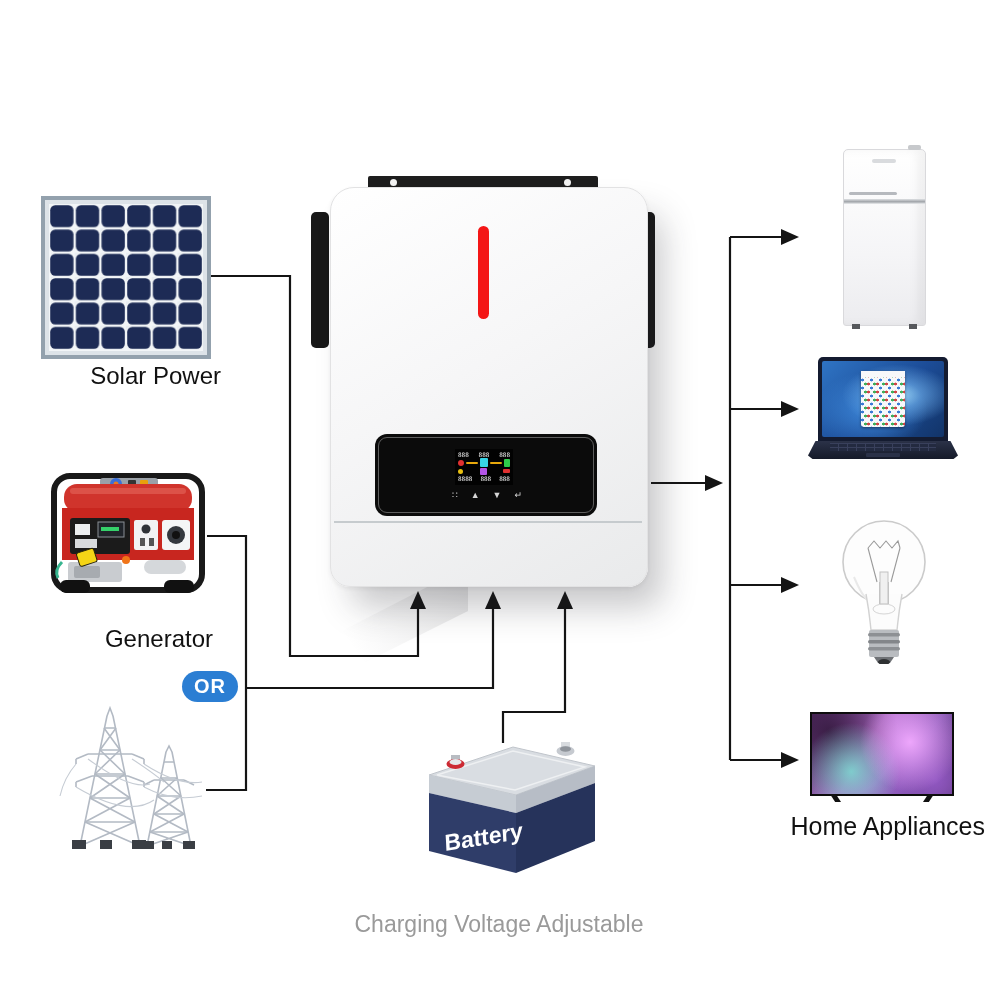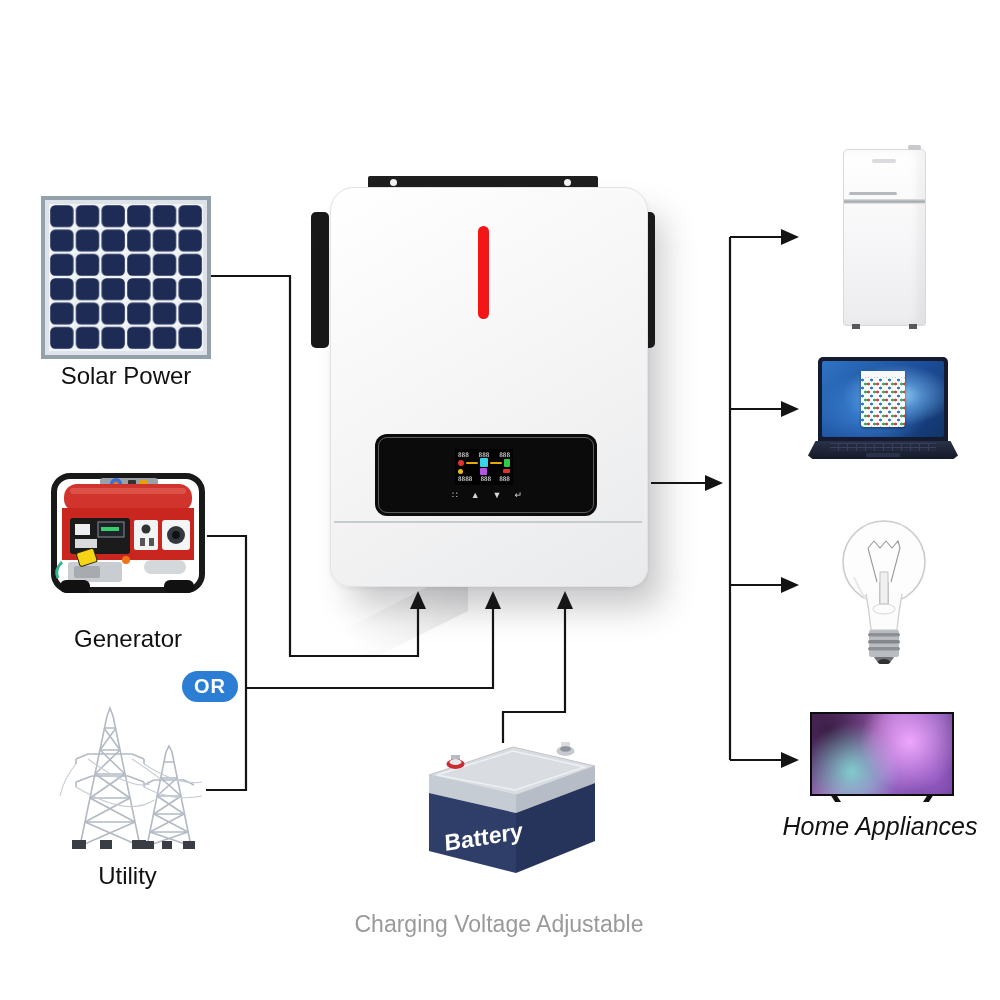--- a/index.html
+++ b/index.html
@@ -4,21 +4,21 @@
 <style>
   html,body{margin:0;padding:0;background:#fff;}
   #canvas{position:relative;width:1000px;height:1000px;background:#ffffff;overflow:hidden;
           font-family:"Liberation Sans",sans-serif;}
   
   .banner{position:absolute;left:0;top:0;width:1000px;height:100px;
           background:var(--accent,#2b7ed3);display:flex;align-items:center;justify-content:center;}
   .banner h1{margin:0;color:#fff;font-size:60px;font-weight:bold;letter-spacing:-1px;
              transform:scaleX(1.02);white-space:nowrap;}
   
-  .lbl{position:absolute;color:var(--text_dark,#111);font-size:24px;text-align:center;}
+  .lbl{position:absolute;color:var(--text_dark,#111);font-size:24px;text-align:right;}
   .sub{position:absolute;color:var(--text_muted,#9a9a9a);font-size:23px;text-align:center;}
   
   #wires{position:absolute;left:0;top:0;z-index:1;}
   #wires path.line{fill:none;stroke:var(--line,#141414);stroke-width:2.2px;}
   #wires polygon.head{fill:var(--line,#141414);}
   .node{position:absolute;z-index:2;}
   
   .or-badge{position:absolute;left:182px;top:671px;width:56px;height:31px;z-index:3;
             background:var(--accent,#2b7ed3);border-radius:16px;color:#fff;font-weight:bold;
             font-size:20px;display:flex;align-items:center;justify-content:center;letter-spacing:1px;}
@@ -209,21 +209,20 @@
       <g fill="#3a3e44">
         <rect x="22" y="138" width="14" height="9"></rect>
           <rect x="50" y="138" width="12" height="9"></rect>
           <rect x="82" y="138" width="14" height="9"></rect>
         <rect x="92" y="139" width="12" height="8"></rect>
           <rect x="133" y="139" width="12" height="8"></rect>
           <rect x="112" y="139" width="10" height="8"></rect>
       </g>
     </svg>
   </div>
-  <div class="lbl" style="left:50px;top:862px;width:155px;">Utility</div>
 
   <div class="inv-shadow"></div>
   <div class="node inv-bracket">
     <i style="left:22px;"></i>
     <i style="left:196px;"></i>
   </div>
   <div class="node inv-grip" style="left:311px;"></div>
   <div class="node inv-grip" style="left:637px;"></div>
   <div class="node inv-body"></div>
   <div class="inv-led" style="z-index:3;"></div>
@@ -319,15 +318,15 @@
       <rect x="28" y="135" width="32" height="3.5" rx="1.7" fill="#8d9094"></rect>
       <path d="M34 145 L54 145 L50 151 L38 151 Z" fill="#6f7276"></path>
       <ellipse cx="44" cy="150" rx="6" ry="3" fill="#2f3133"></ellipse>
     </svg>
   </div>
 
   <div class="tv">
     <div class="tv-foot" style="left:16px;"></div>
     <div class="tv-foot" style="right:16px;transform:scaleX(-1);"></div>
   </div>
-  <div class="lbl" style="left:775px;top:812px;width:210px;font-size:25px;font-style:italic;">Home Appliances</div>
+  <div class="lbl" style="left:775px;top:812px;width:210px;font-size:25px;">Home Appliances</div>
 
 </div>
 
 </body></html>

